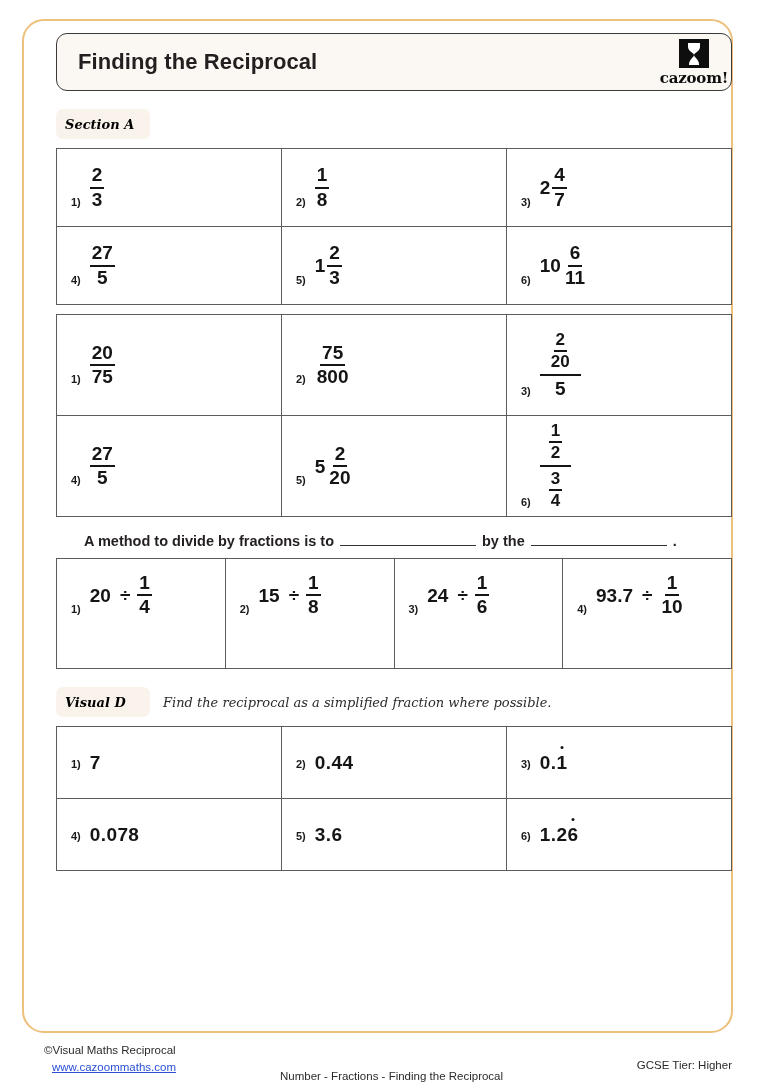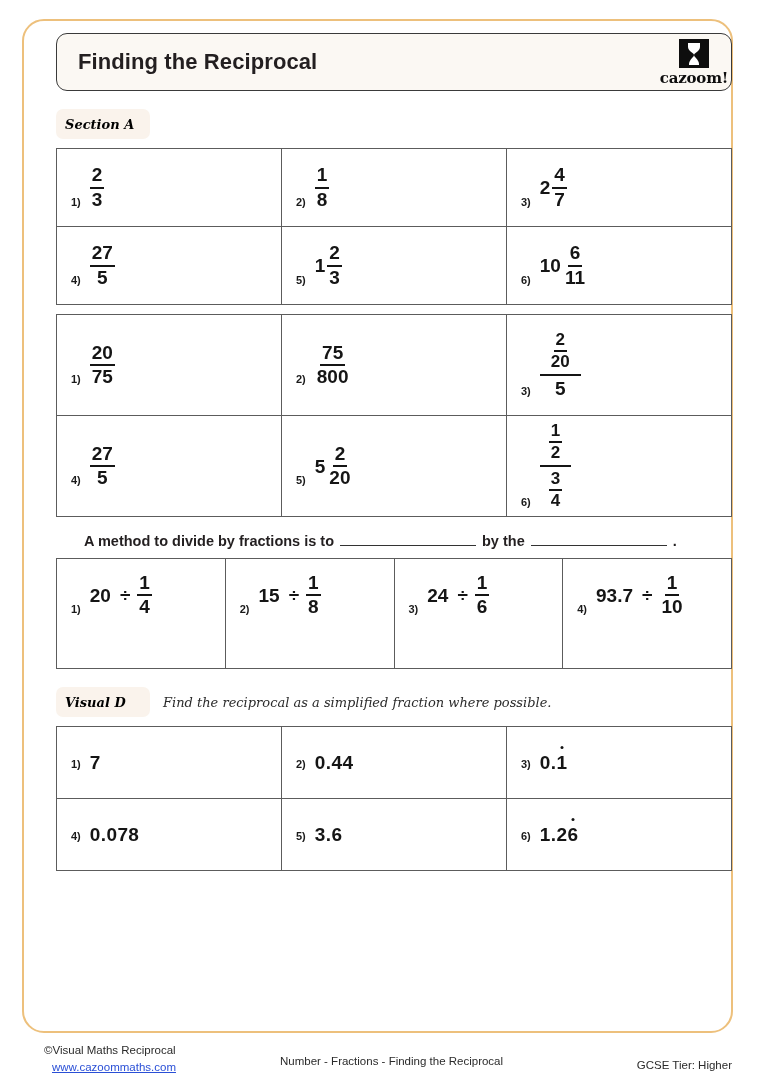--- a/index.html
+++ b/index.html
@@ -253,21 +253,21 @@
   }
   .footer-link {
     color: #2a4fd6;
     text-decoration: underline;
     display: block;
     margin-left: 8px;
   }
   .footer-center {
     position: absolute;
     left: 236px;
-    top: 13px;
+    top: 28px;
   }
   .footer-right {
     position: absolute;
     right: 2px;
     top: 17px;
   }
 </style>
 </head>
 <body>
 

